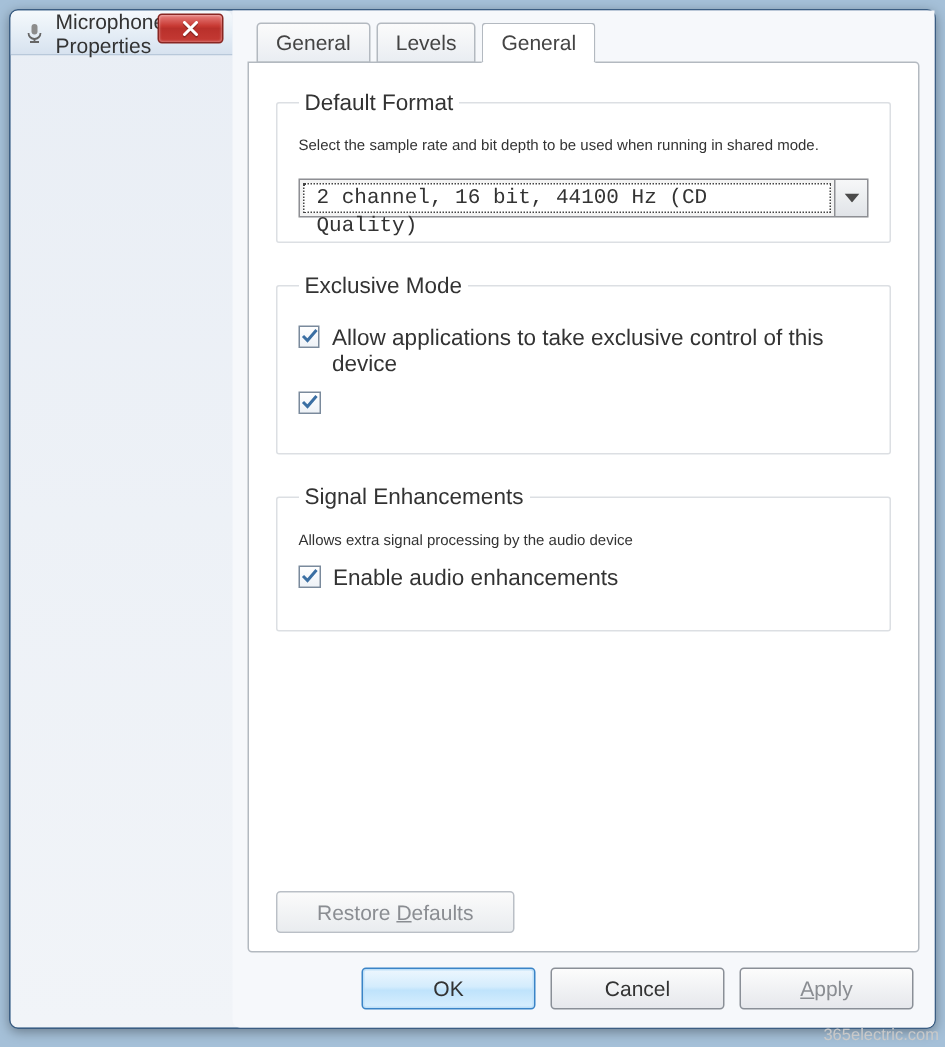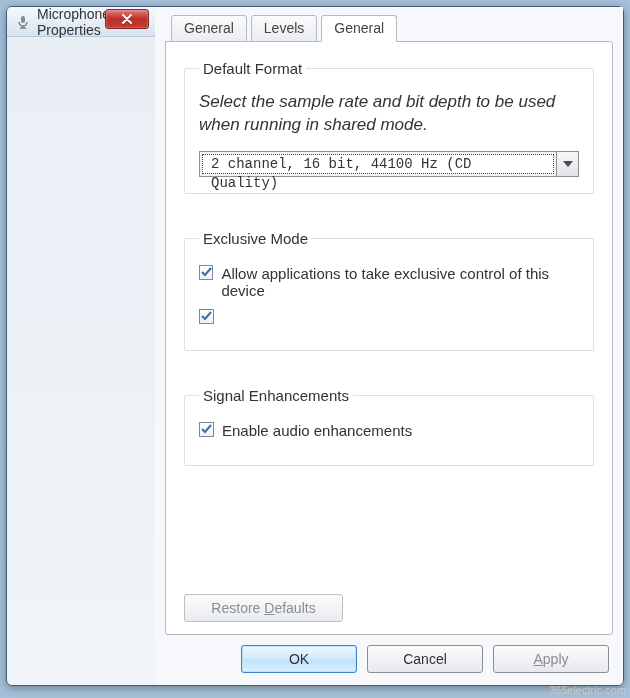--- a/index.html
+++ b/index.html
@@ -76,28 +76,28 @@
     border:1px solid #b3b9c0;
     border-radius: 0 3px 3px 3px;
     padding: 18px 18px 12px 18px;
     display:flex; flex-direction:column;
     position:relative;
   }
   fieldset {
     border:1px solid #dcdfe3;
     border-radius:2px;
     padding: 14px 14px 16px 14px;
-    margin: 0 0 36px 0;
+    margin: 0 0 20px 0;
   }
   legend {
     font-size: 15px;
     color:#333;
     padding: 0 4px;
   }
-  .desc { font-size: 17px; line-height:1.35; color:#333; margin-bottom:14px;font-style:italic; }
+  .desc { font-size: 10px; line-height:1.35; color:#333; margin-bottom:14px; }
   .combo {
     width: 380px; height:26px;
     border:1px solid #8e8f94;
     background:#f3f3f3;
     display:flex; align-items:center;
     font-size:14px;
     position:relative;
     font-family:Liberation Mono, monospace;
   }
   .combo .sel {
@@ -214,20 +214,21 @@
           <span class="chk">
             <svg width="11" height="11" viewBox="0 0 11 11">
                 <path d="M1 5 L4 8 L10 1" stroke="#3b6fa3" stroke-width="2" fill="none"></path>
               </svg>
           </span>
         </div>
       </fieldset>
 
       <fieldset>
         <legend>Signal Enhancements</legend>
+        <div class="desc" style="margin-bottom:10px">Allows extra signal processing by the audio device</div>
         <div class="chk-row">
           <span class="chk">
             <svg width="11" height="11" viewBox="0 0 11 11">
                 <path d="M1 5 L4 8 L10 1" stroke="#3b6fa3" stroke-width="2" fill="none"></path>
               </svg>
           </span>
           <span>Enable audio enhancements</span>
         </div>
       </fieldset>
 

